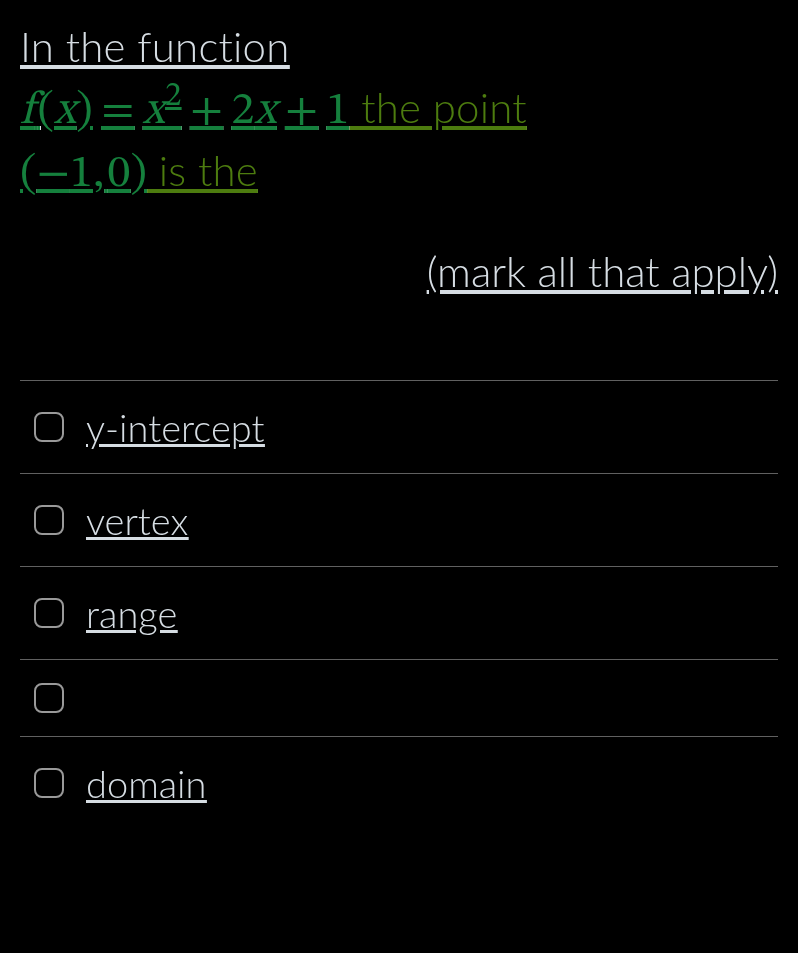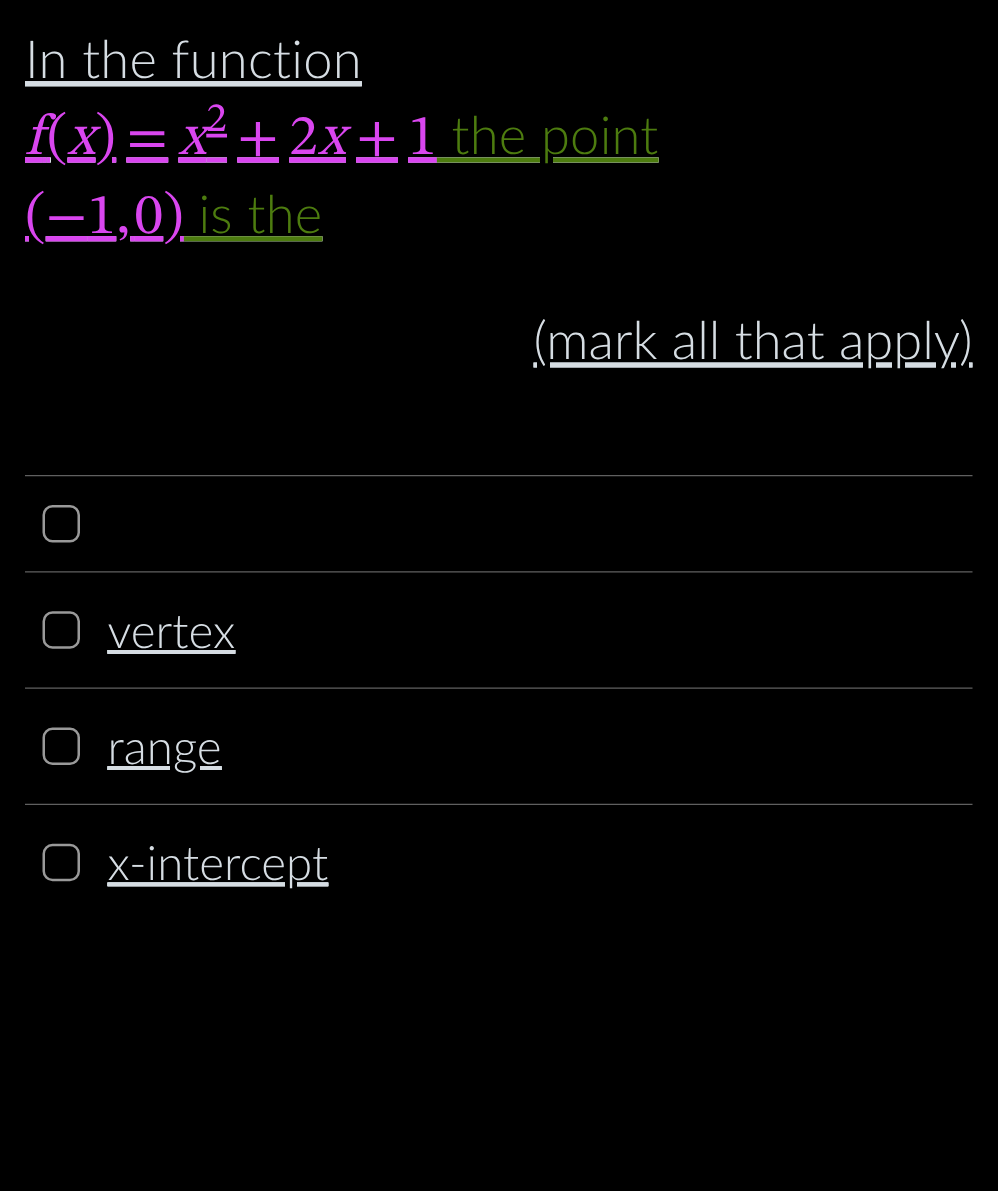--- a/index.html
+++ b/index.html
@@ -19,21 +19,21 @@
     }
     .question-stem {
       font-size: 42px;
       line-height: 1.35;
       letter-spacing: 0.2px;
     }
     .math {
       font-family: 'STIX Two Math', 'Cambria Math', 'Latin Modern Math', serif;
       font-style: italic;
       font-size: 46px;
-      color: #d946ef;
+      color: #15803d;
       font-weight: 500;
       white-space: nowrap;
     }
     .math .upright {
       font-style: normal;
     }
     .math .func-f {
       font-style: italic;
     }
     .math sup {
@@ -84,26 +84,30 @@
   <span>In the function</span><br>
   <span class="math"><span class="func-f">f</span><span> </span><span class="upright">(</span><span>x</span><span class="upright">)</span><span class="op">=</span><span>x</span><sup>2</sup><span class="op">+</span><span class="upright">2</span><span>x</span><span class="op">+</span><span class="upright">1</span></span><span class="trailing-text"> the point</span><br>
   <span class="math"><span class="upright">(</span><span class="upright">−</span><span class="upright">1</span><span class="upright">,</span><span> </span><span class="upright">0</span><span class="upright">)</span></span><span class="trailing-text"> is the</span>
 </div>
 
 <div class="instruction">(mark all that apply)</div>
 
 <div class="options">
   <div class="option-row">
     <div class="checkbox"></div>
+    <div class="option-label">y-intercept</div>
   </div>
   <div class="option-row">
     <div class="checkbox"></div>
     <div class="option-label">vertex</div>
   </div>
   <div class="option-row">
     <div class="checkbox"></div>
     <div class="option-label">range</div>
   </div>
   <div class="option-row">
     <div class="checkbox"></div>
-    <div class="option-label">x-intercept</div>
+  </div>
+  <div class="option-row">
+    <div class="checkbox"></div>
+    <div class="option-label">domain</div>
   </div>
 </div>
 
 </body></html>

